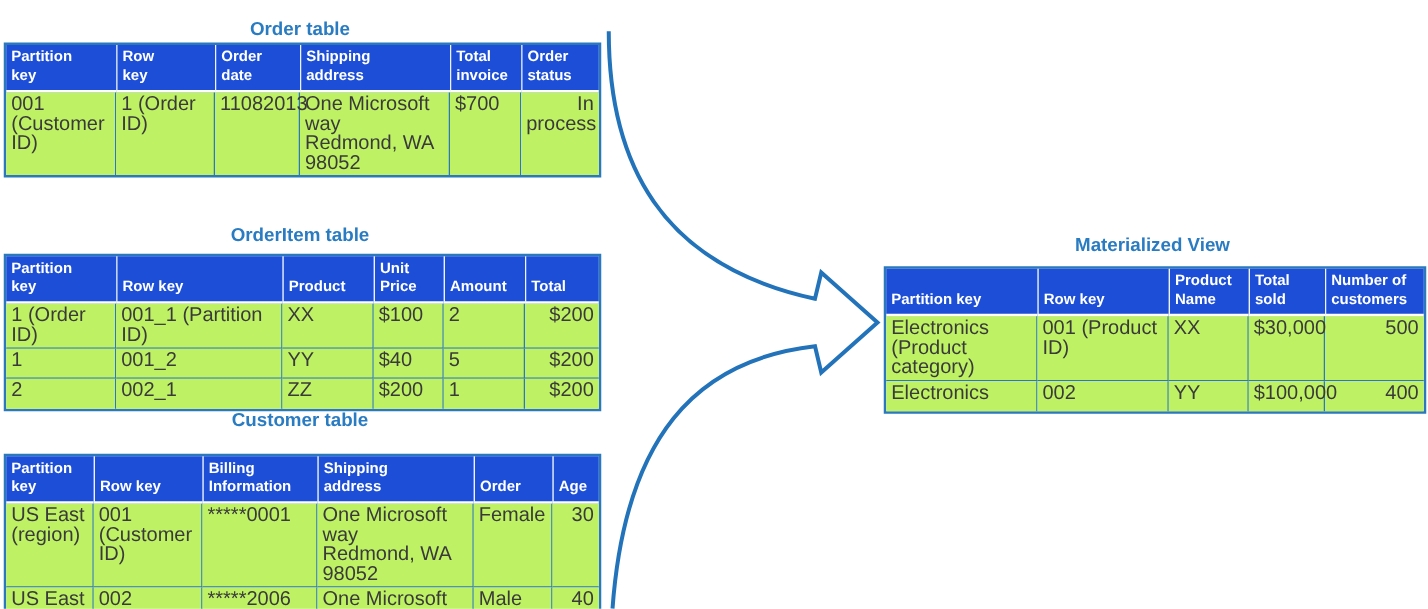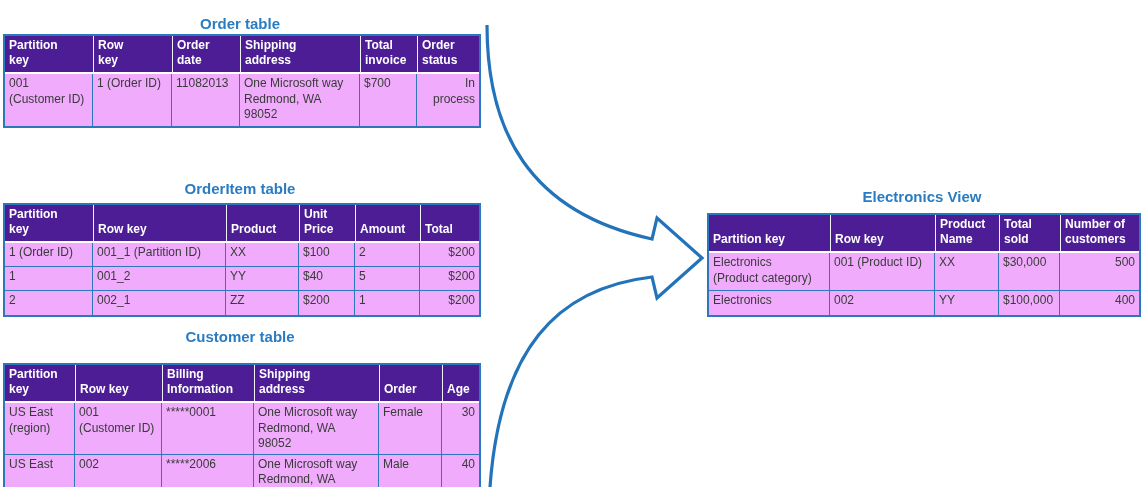--- a/index.html
+++ b/index.html
@@ -20,40 +20,40 @@
   }
   table.dtable {
     border-collapse: separate;
     border-spacing: 0;
     table-layout: fixed;
     width: 100%;
     border: 2px solid #2b79bc;
     background: #ffffff;
   }
   .dtable th {
-    background: #4c1d95;
+    background: #1d4ed8;
     color: #ffffff;
     font-size: 12px;
     font-weight: bold;
     text-align: left;
     vertical-align: bottom;
     padding: 2px 4px 4px 4px;
     white-space: pre-line;
     line-height: 15px;
     border-bottom: 2px solid #ffffff;
   }
   .dtable th + th { border-left: 1.5px solid #eef4fa; }
   .dtable td {
-    font-size: 12px;
+    font-size: 16px;
     color: #3a3a3a;
     vertical-align: top;
     padding: 2px 4px;
     white-space: pre-line;
     line-height: 15.5px;
-    background: #f0abfc;
+    background: #bef264;
     border-right: 1.5px solid #2b79bc;
     border-bottom: 1.5px solid #2b79bc;
   }
   .dtable td:last-child { border-right: none; text-align: right; }
   .dtable tbody tr:last-child td { border-bottom: none; }
 
   
   #sec-order     { left: 3px;   top: 15px;   width: 474px; }
   #sec-order .tbl-title     { margin-bottom: 2px; }
   #sec-orderitem { left: 3px;   top: 180px; width: 474px; }
@@ -230,21 +230,21 @@
 Redmond, WA
 98052</td>
           <td>Male</td>
           <td>40</td>
         </tr>
       </tbody>
     </table>
 </section>
 
 <section class="tbl-block" id="sec-mv">
-  <h2 class="tbl-title">Electronics View</h2>
+  <h2 class="tbl-title">Materialized View</h2>
   <table class="dtable" id="t3">
     <colgroup>
       <col style="width:121px">
         <col style="width:105px">
         <col style="width:64px">
       <col style="width:61px">
         <col style="width:79px">
     </colgroup>
   <thead>
         <tr>

